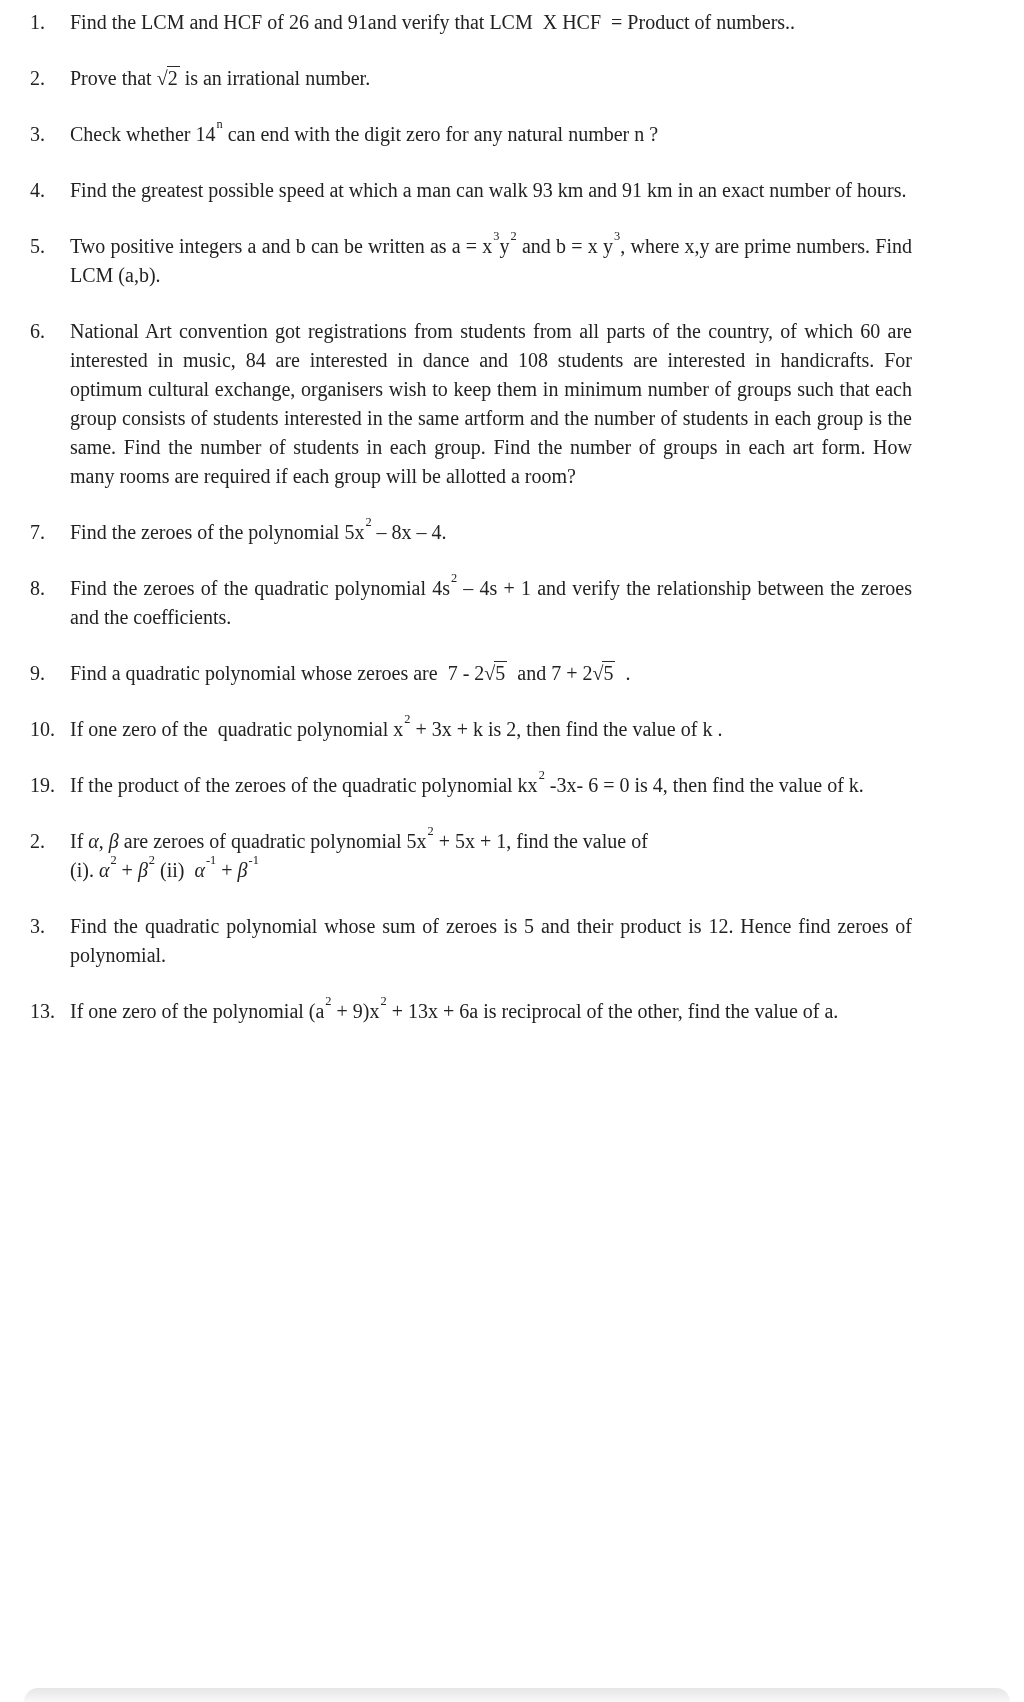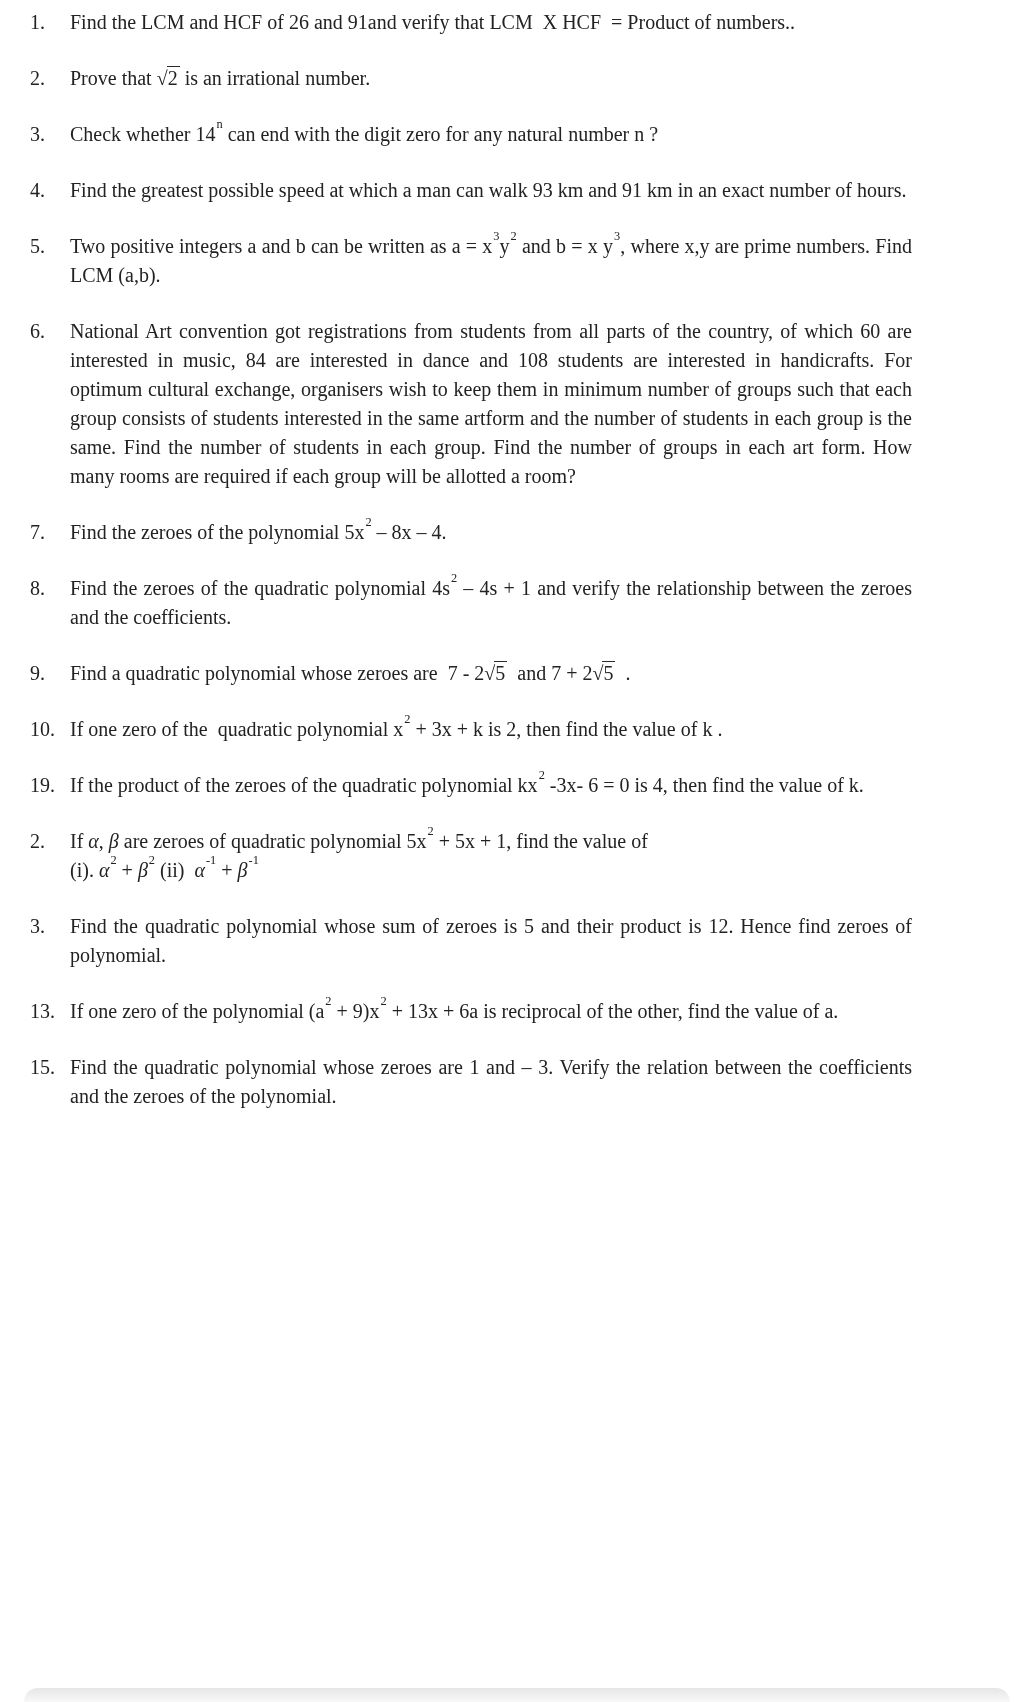--- a/index.html
+++ b/index.html
@@ -116,19 +116,15 @@
         <p class="q-body">If <span class="it">α</span>, <span class="it">β</span> are zeroes of quadratic polynomial 5x<sup>2</sup> + 5x + 1, find the value of<br>(i). <span class="it">α</span><sup>2</sup> + <span class="it">β</span><sup>2</sup> (ii)&nbsp; <span class="it">α</span><sup>-1</sup> + <span class="it">β</span><sup>-1</sup></p>
       </div>
       <div class="q">
         <span class="q-num">3.</span>
         <p class="q-body">Find the quadratic polynomial whose sum of zeroes is 5 and their product is 12. Hence find zeroes of polynomial.</p>
       </div>
       <div class="q">
         <span class="q-num">13.</span>
         <p class="q-body">If one zero of the polynomial (a<sup>2</sup> + 9)x<sup>2</sup> + 13x + 6a is reciprocal of the other, find the value of a.</p>
       </div>
-      <div class="q">
-        <span class="q-num">15.</span>
-        <p class="q-body">Find the quadratic polynomial whose zeroes are 1 and – 3. Verify the relation between the coefficients and the zeroes of the polynomial.</p>
-      </div>
     </div>
   <div class="bottom-edge"></div>
 </div>
 
 </body></html>

